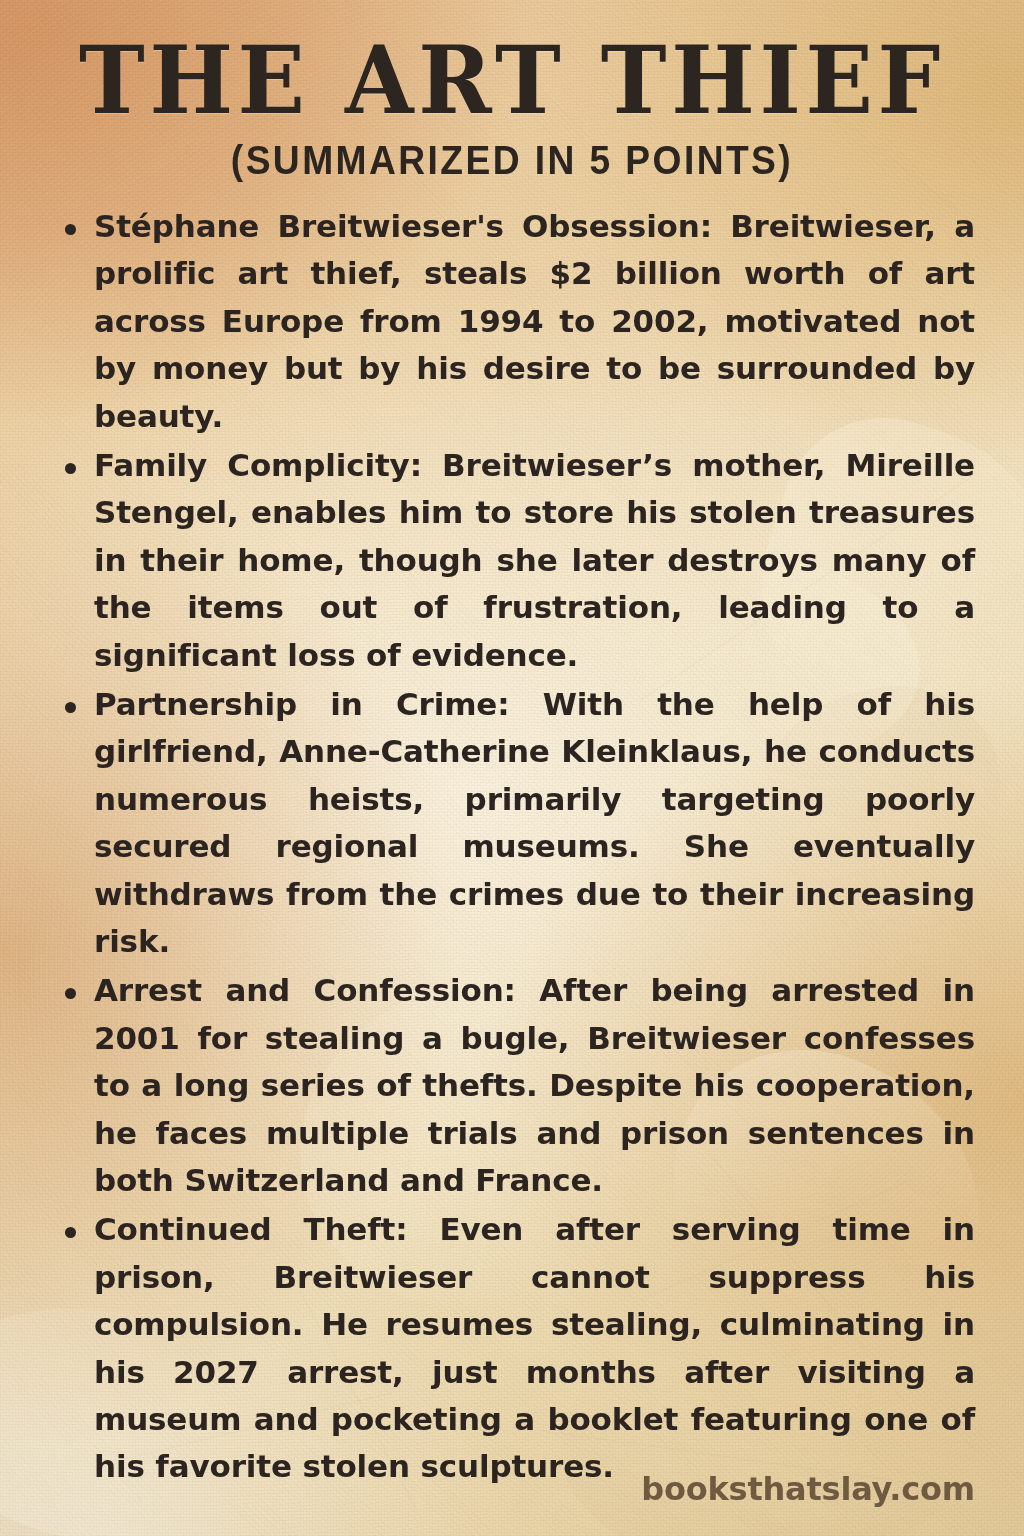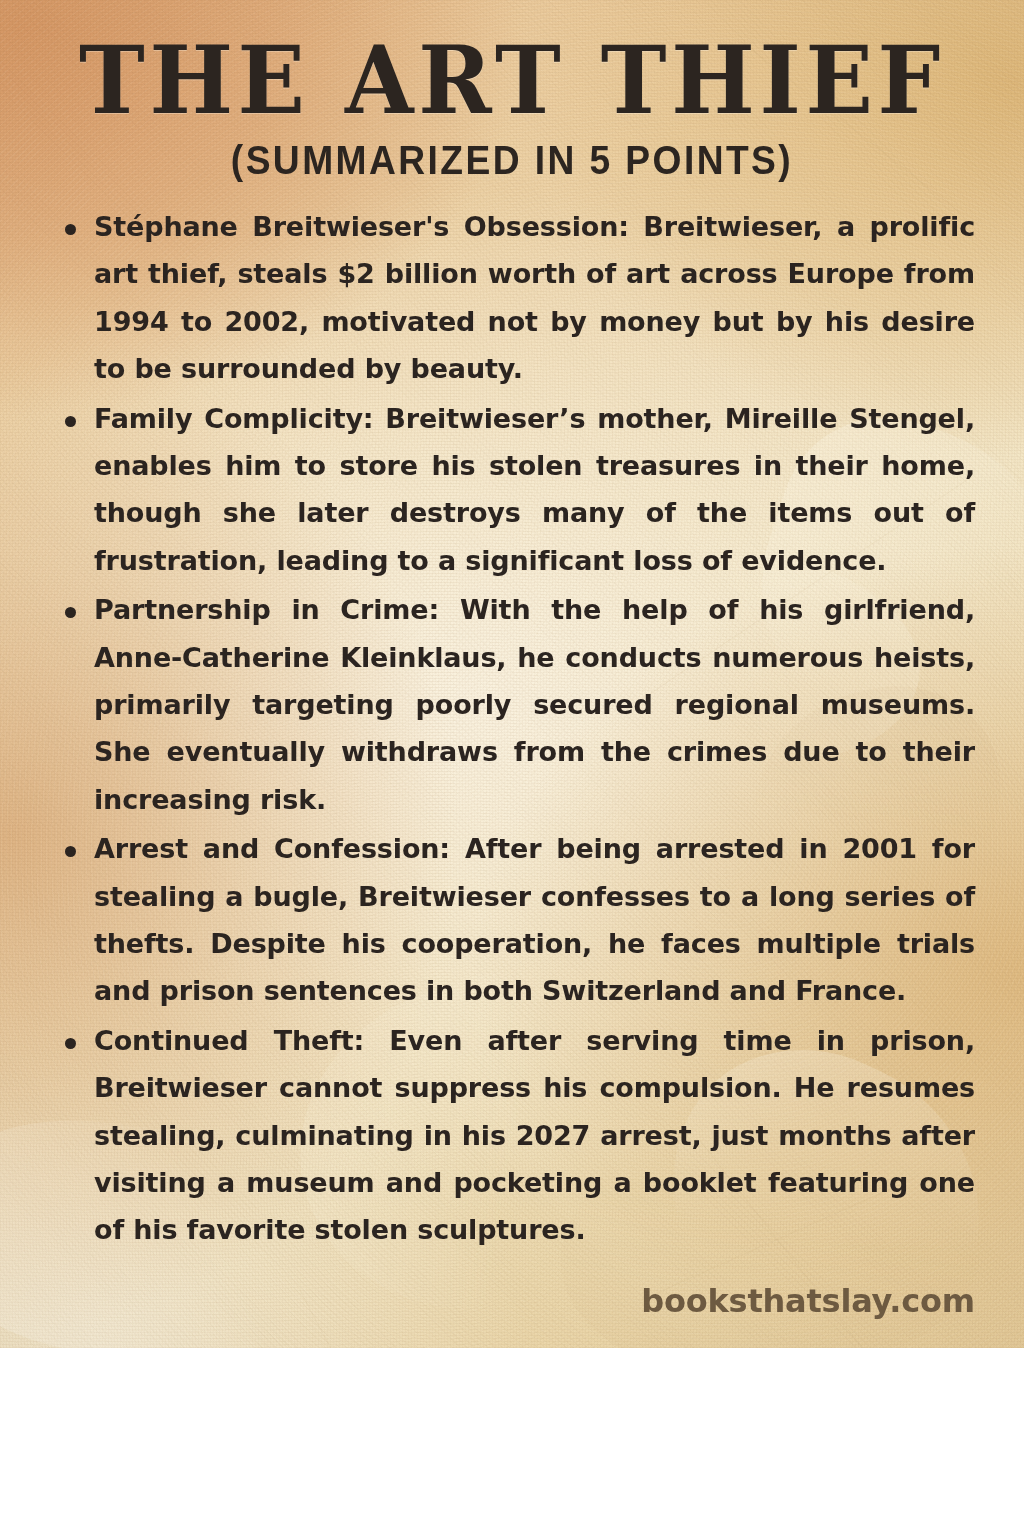--- a/index.html
+++ b/index.html
@@ -4,21 +4,21 @@
 <style>
   html, body {
     margin: 0;
     padding: 0;
     background: #ffffff;
   }
 
   .page {
     position: relative;
     width: 1024px;
-    height: 1348px;
+    height: 1536px;
     overflow: hidden;
     background-color: #86efac;
     font-family: "Liberation Sans", sans-serif;
   }
 
   
   .bg-base {
     position: absolute;
     inset: 0;
     background:
@@ -135,21 +135,21 @@
     margin: 22px 0 0 0;
     padding: 0 0 0 0;
   }
 
   ul.points > li {
     position: relative;
     padding-left: 45px;
     margin: 0 0 2px 0;
     font-family: "DejaVu Sans", "Liberation Sans", sans-serif;
     font-weight: 700;
-    font-size: 27px;
+    font-size: 31px;
     line-height: 47.4px;
     color: #2b2420;
     text-align: justify;
     text-justify: inter-word;
     hyphens: none;
     letter-spacing: -0.15px;
     word-spacing: 0px;
   }
 
   ul.points > li::before {

